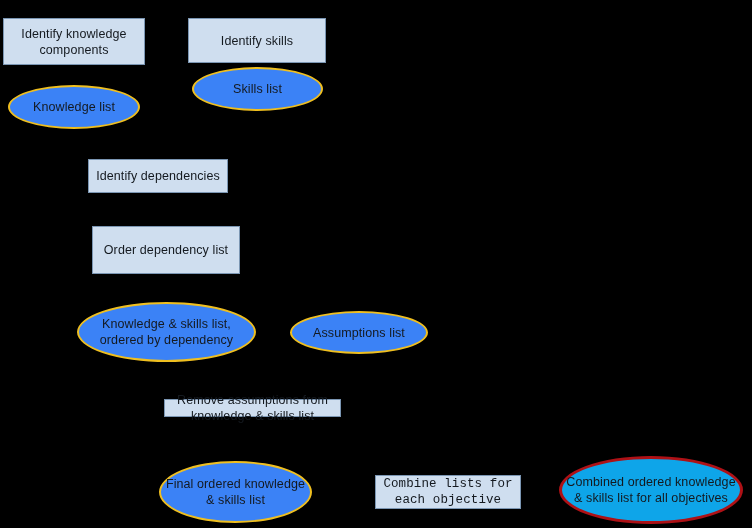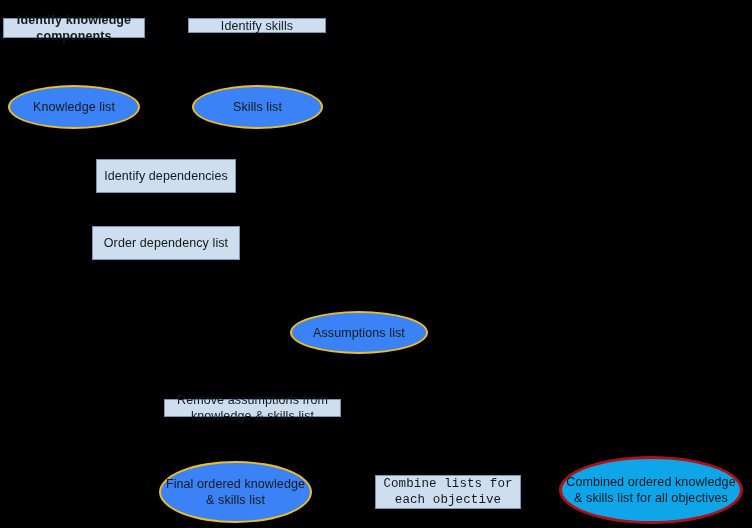--- a/index.html
+++ b/index.html
@@ -45,37 +45,40 @@
   }
   .node span {
     display: block;
     padding: 0 4px;
   }
 </style>
 </head>
 <body>
 
 <div id="canvas">
-    <div class="node process" style="left: 3px; top: 18px; width: 142px; height: 20px; font-weight: bold;">
+    <div class="node process" style="left: 3px; top: 18px; width: 142px; height: 47px;">
       <span>Identify knowledge components</span>
     </div>
-    <div class="node process" style="left: 188px; top: 18px; width: 138px; height: 15px;">
+    <div class="node process" style="left: 188px; top: 18px; width: 138px; height: 45px;">
       <span>Identify skills</span>
     </div>
     <div class="node data-ellipse" style="left: 8px; top: 85px; width: 132px; height: 44px;">
       <span>Knowledge list</span>
     </div>
-    <div class="node data-ellipse" style="left: 192px; top: 85px; width: 131px; height: 44px;">
+    <div class="node data-ellipse" style="left: 192px; top: 67px; width: 131px; height: 44px;">
       <span>Skills list</span>
     </div>
-    <div class="node process" style="left: 96px; top: 159px; width: 140px; height: 34px;">
+    <div class="node process" style="left: 88px; top: 159px; width: 140px; height: 34px;">
       <span>Identify dependencies</span>
     </div>
-    <div class="node process" style="left: 92px; top: 226px; width: 148px; height: 34px;">
+    <div class="node process" style="left: 92px; top: 226px; width: 148px; height: 48px;">
       <span>Order dependency list</span>
+    </div>
+    <div class="node data-ellipse" style="left: 77px; top: 302px; width: 179px; height: 60px;">
+      <span>Knowledge &amp; skills list, ordered by dependency</span>
     </div>
     <div class="node data-ellipse" style="left: 290px; top: 311px; width: 138px; height: 43px;">
       <span>Assumptions list</span>
     </div>
     <div class="node process" style="left: 164px; top: 399px; width: 177px; height: 18px;">
       <span>Remove assumptions from knowledge &amp; skills list</span>
     </div>
     <div class="node data-ellipse" style="left: 159px; top: 461px; width: 153px; height: 62px;">
       <span>Final ordered knowledge &amp; skills list</span>
     </div>

